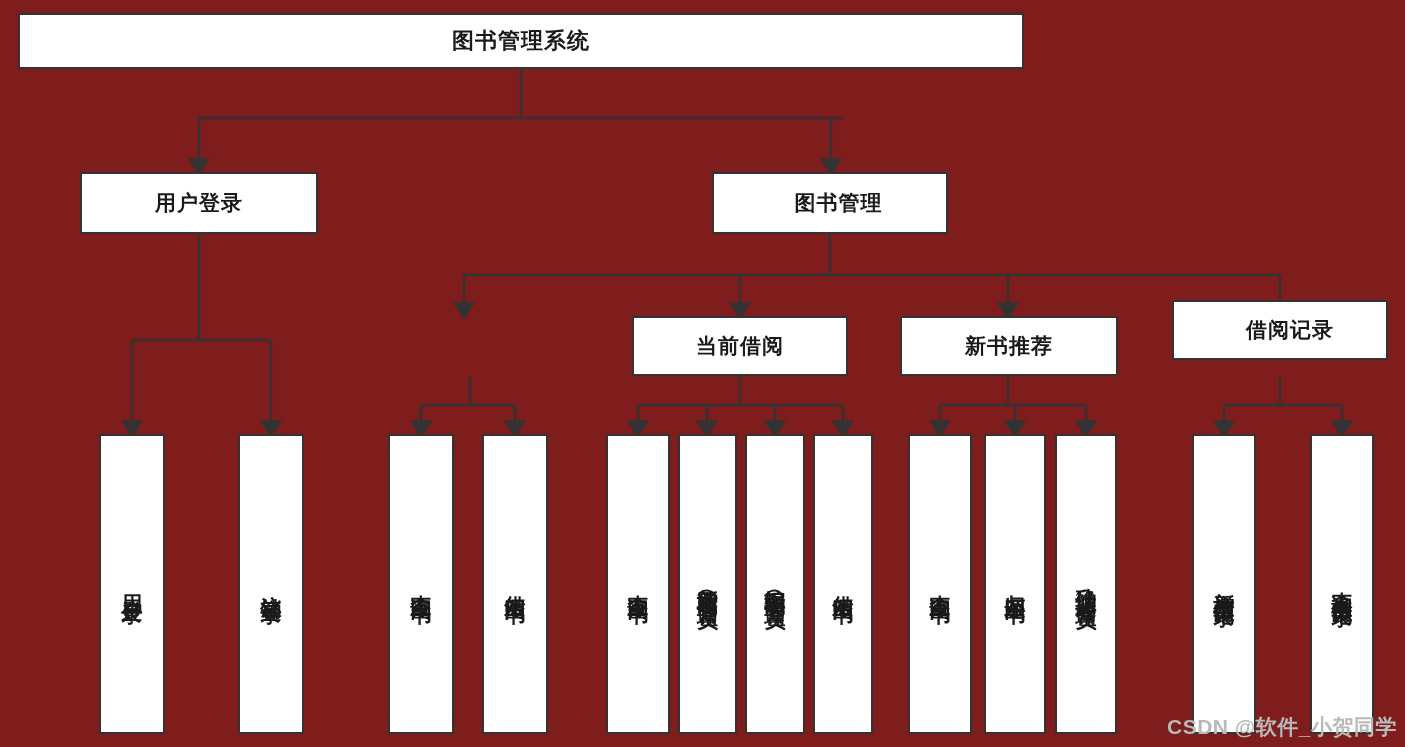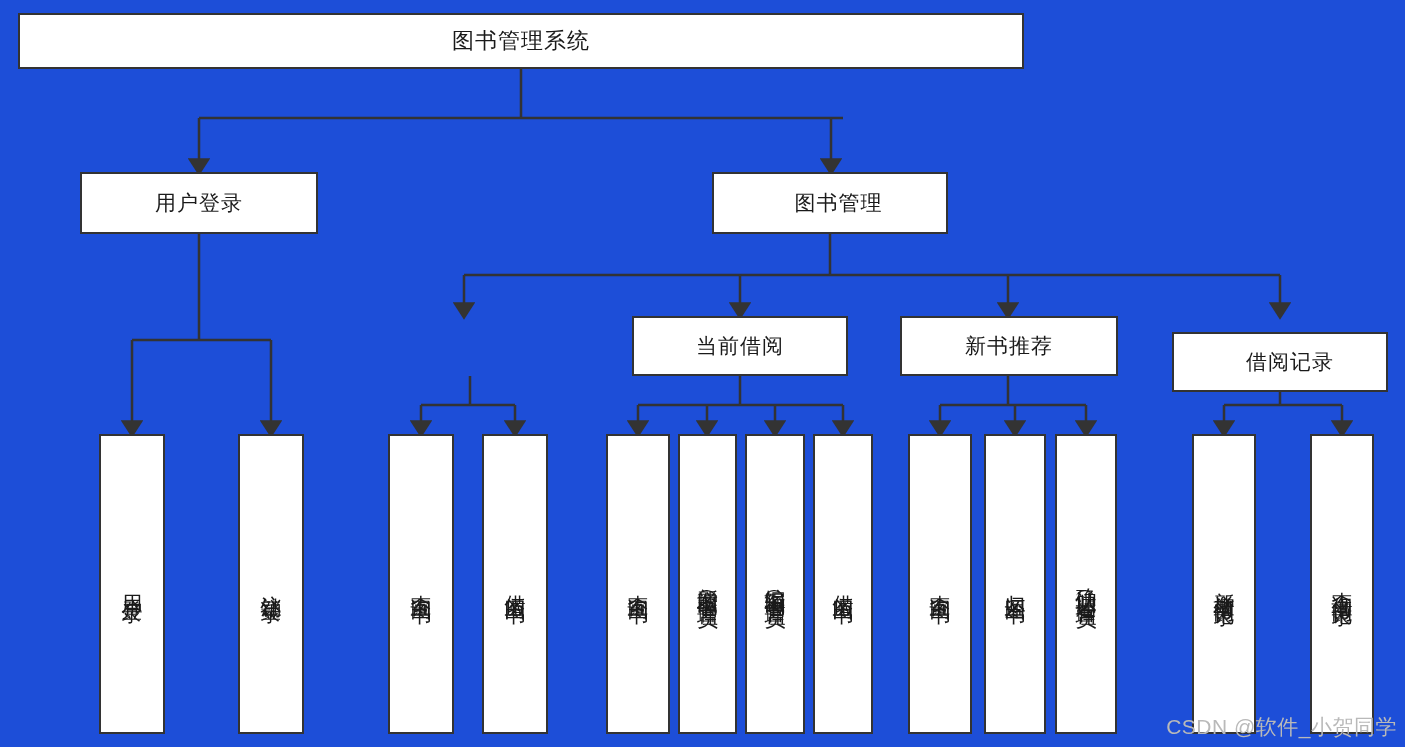--- a/index.html
+++ b/index.html
@@ -8,22 +8,23 @@
     padding: 0;
     background: #ffffff;
   }
   body {
     font-family: "Liberation Sans", "DejaVu Sans", sans-serif;
   }
   #canvas {
     position: relative;
     width: 1405px;
     height: 747px;
-    background: #1d4ed8;
+    background: #7f1d1d;
     overflow: hidden;
+    font-weight: bold;
   }
   #edges {
     position: absolute;
     left: 0;
     top: 0;
     width: 1405px;
     height: 747px;
     pointer-events: none;
   }
   .node {
@@ -135,21 +136,21 @@
   <div class="node horizontal" style="left: 712px; top: 172px; width: 236px; height: 62px; padding-left: 17px;">
     <span class="label">图书管理</span>
   </div>
 
   <div class="node horizontal" style="left: 632px; top: 316px; width: 216px; height: 60px;">
     <span class="label">当前借阅</span>
   </div>
   <div class="node horizontal" style="left: 900px; top: 316px; width: 218px; height: 60px;">
     <span class="label">新书推荐</span>
   </div>
-  <div class="node horizontal" style="left: 1172px; top: 332px; width: 216px; height: 60px; padding-left: 20px;">
+  <div class="node horizontal" style="left: 1172px; top: 300px; width: 216px; height: 60px; padding-left: 20px;">
     <span class="label">借阅记录</span>
   </div>
 
   <div class="node vertical" style="left: 99px; top: 434px; width: 66px; height: 300px;">
     <span class="label">用户登录</span>
   </div>
   <div class="node vertical" style="left: 238px; top: 434px; width: 66px; height: 300px;">
     <span class="label">注销登录</span>
   </div>
 

